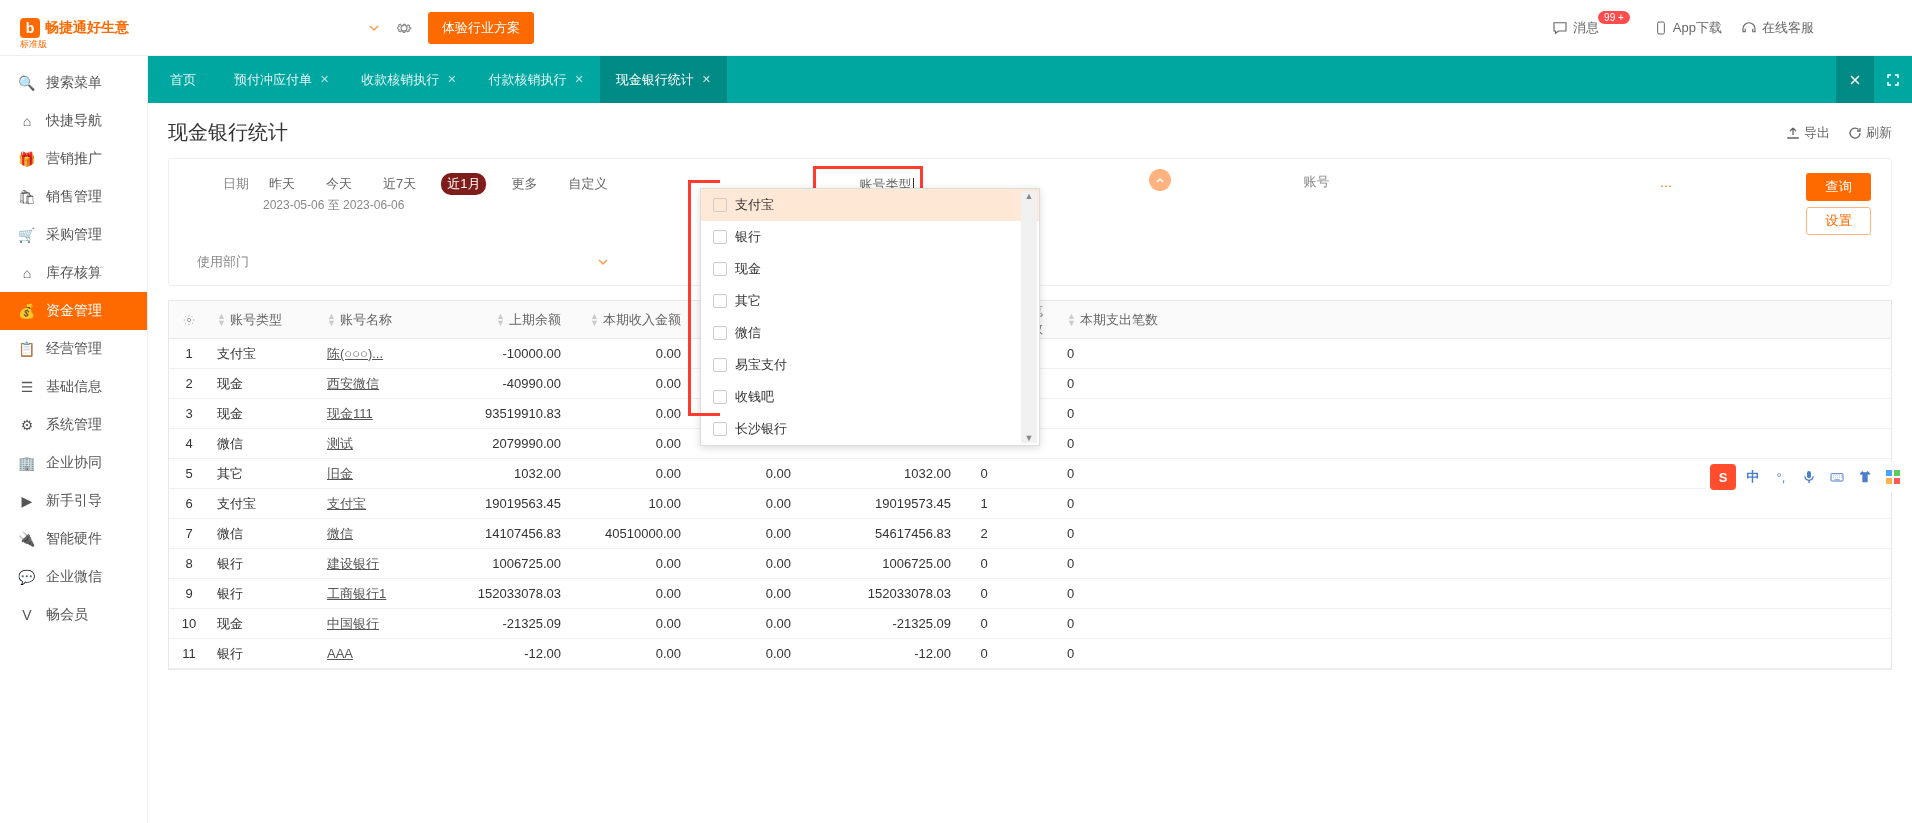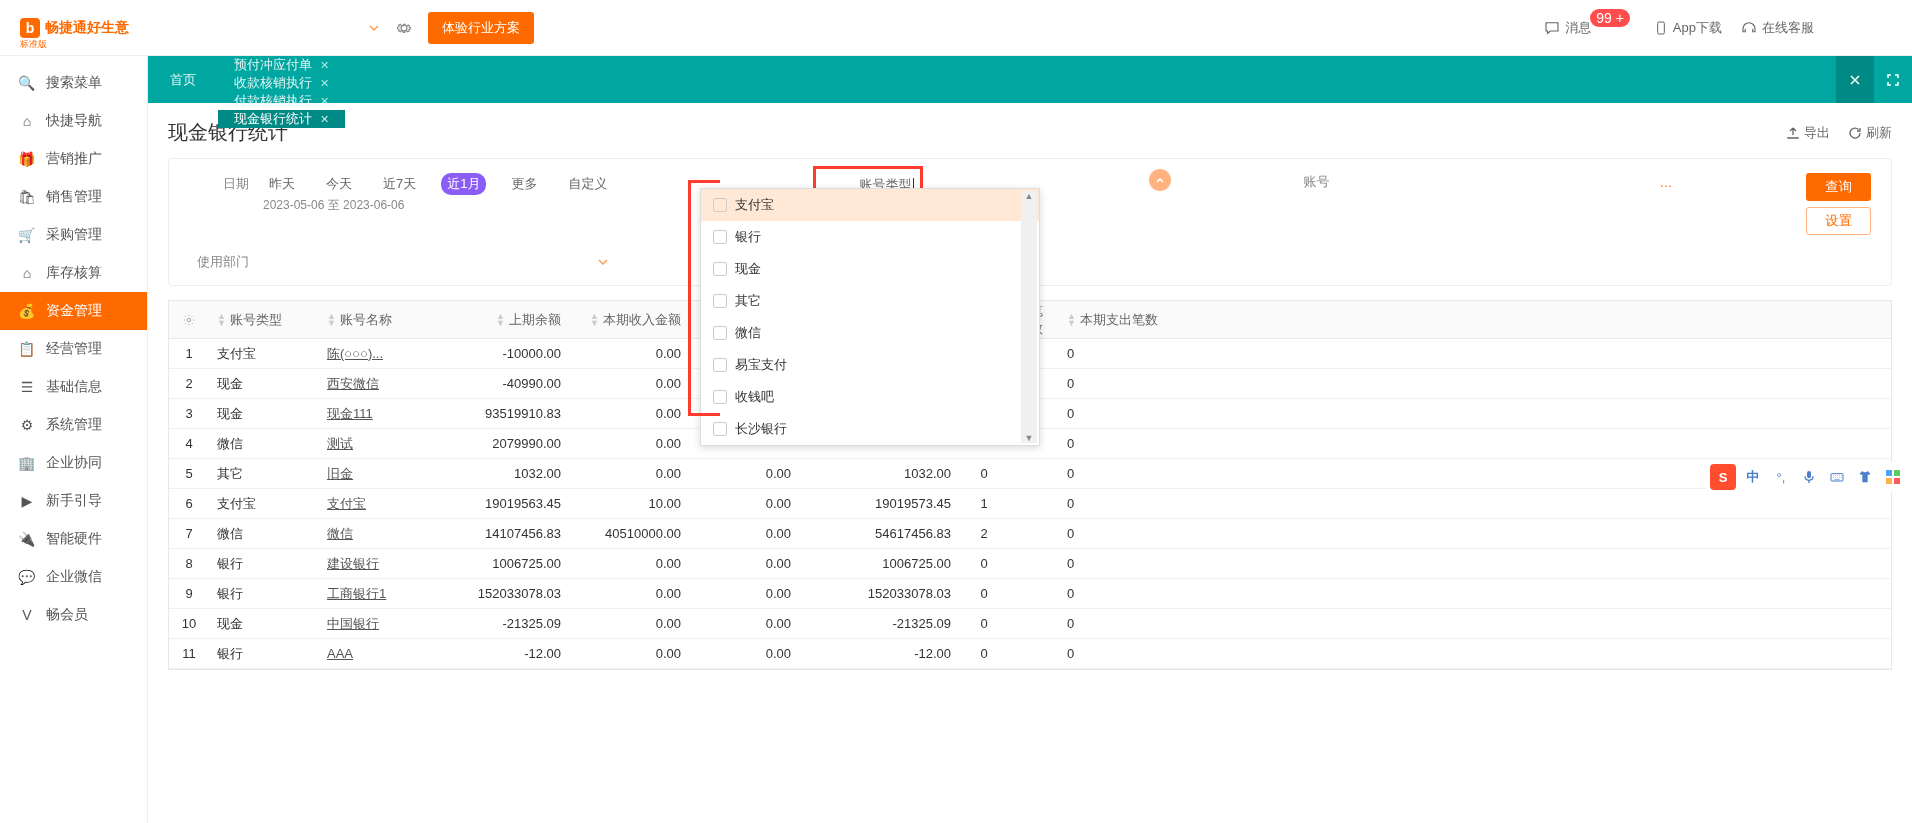--- a/index.html
+++ b/index.html
@@ -9,21 +9,21 @@
 .logo-icon { width: 20px; height: 20px; background: #ff6a00; border-radius: 4px; margin-right: 5px; display: inline-flex; align-items: center; justify-content: center; }
 .logo-icon span { color: #fff; font-weight: bold; font-size: 14px; }
 .logo-text { color: #ff6a00; font-weight: bold; font-size: 14px; font-family: Liberation Mono, monospace; }
 .logo-sub { color: #ff6a00; font-size: 9px; position: absolute; top: 38px; left: 20px; }
 .company-sel { margin-left: 30px; width: 200px; color: #bbb; display: flex; align-items: center; }
 .company-sel svg { margin-left: 20px; }
 .gear-icon { margin: 0 15px; color: #888; }
 .orange-btn { background: #ff6a00; color: #fff; border: none; padding: 7px 14px; border-radius: 3px; cursor: pointer; font-size: 13px; }
 .topbar-right { margin-left: auto; display: flex; align-items: center; gap: 18px; color: #666; }
 .topbar-right .item { display: flex; align-items: center; gap: 4px; cursor: pointer; }
-.badge { background: #ff4d4d; color: #fff; border-radius: 10px; padding: 1px 6px; font-size: 14px; position: relative; top: -10px; left: -5px; }
+.badge { background: #ff4d4d; color: #fff; border-radius: 10px; padding: 1px 6px; font-size: 10px; position: relative; top: -10px; left: -5px; }
 .main { display: flex; height: calc(100% - 56px); }
 .sidebar { width: 148px; border-right: 1px solid #eee; padding-top: 8px; }
 .side-item { display: flex; align-items: center; gap: 10px; padding: 10px 18px; cursor: pointer; color: #555; font-size: 14px; }
 .side-item.active { background: #ff6a00; color: #fff; }
 .side-item .ic { width: 18px; height: 18px; display: inline-flex; align-items: center; justify-content: center; }
 .content { flex: 1; display: flex; flex-direction: column; }
 .tabs { background: #00a7a1; height: 47px; display: flex; align-items: stretch; }
 .tab { padding: 0 16px; color: #e0f5f4; display: flex; align-items: center; gap: 8px; cursor: pointer; position: relative; font-size: 13px; }
 .tab.home { padding: 0 22px; }
 .tab.active { background: #008a85; color: #fff; }
@@ -34,21 +34,21 @@
 .page { padding: 16px 20px; flex: 1; overflow: auto; }
 .page-header { display: flex; align-items: center; margin-bottom: 12px; }
 .page-title { font-size: 20px; font-weight: 500; color: #333; }
 .page-actions { margin-left: auto; display: flex; gap: 18px; color: #666; }
 .page-actions .act { display: flex; align-items: center; gap: 4px; cursor: pointer; }
 .filters { border: 1px solid #eee; border-radius: 4px; padding: 14px 20px; display: flex; flex-wrap: wrap; align-items: flex-start; margin-bottom: 14px; position: relative; }
 .filter-row { display: flex; align-items: center; }
 .flt-label { color: #888; margin-right: 14px; width: 60px; text-align: right; font-size: 13px; }
 .date-opts { display: flex; align-items: center; gap: 19px; font-size: 13px; }
 .date-opts span { padding: 2px 6px; cursor: pointer; color: #666; }
-.date-opts span.active { background: #8b5cf6; color: #fff; border-radius: 10px; }
+.date-opts span.active { background: #7f1d1d; color: #fff; border-radius: 10px; }
 .date-range { font-size: 12px; color: #888; margin-top: 2px; }
 .flt-group { display: flex; flex-direction: column; margin-right: 80px; }
 .type-filter { margin-left: 120px; position: relative; }
 .type-label-box { border: 3px solid #ff3b2f; width: 110px; height: 38px; display: flex; align-items: center; justify-content: flex-end; padding-right: 6px; color: #666; margin-top: -7px; }
 .account-filter { margin-left: 380px; display: flex; align-items: center; }
 .account-filter .lbl { color: #888; margin-right: 10px; }
 .account-filter .more { color: #ff6a00; margin-left: 320px; letter-spacing: 2px; cursor: pointer; }
 .btns-col { margin-left: auto; display: flex; flex-direction: column; gap: 6px; }
 .btn-query { background: #ff6a00; color: #fff; border: none; padding: 5px 18px; border-radius: 3px; cursor: pointer; }
 .btn-settings { background: #fff; color: #ff6a00; border: 1px solid #ffb380; padding: 4px 18px; border-radius: 3px; cursor: pointer; }
@@ -194,21 +194,21 @@
       <div class="side-item">
         <span class="ic">V</span>
         <span>畅会员</span>
       </div>
     </div>
   <div class="content">
     <div class="tabs">
       <div class="tab home">
           <span>首页</span>
         </div>
-      <div id="tabs-items" style="display:flex;flex-direction:column;">
+      <div id="tabs-items" style="display:flex;">
           <div class="tab">
             <span>预付冲应付单</span>
             <span class="x">✕</span>
           </div>
           <div class="tab">
             <span>收款核销执行</span>
             <span class="x">✕</span>
           </div>
           <div class="tab">
             <span>付款核销执行</span>

